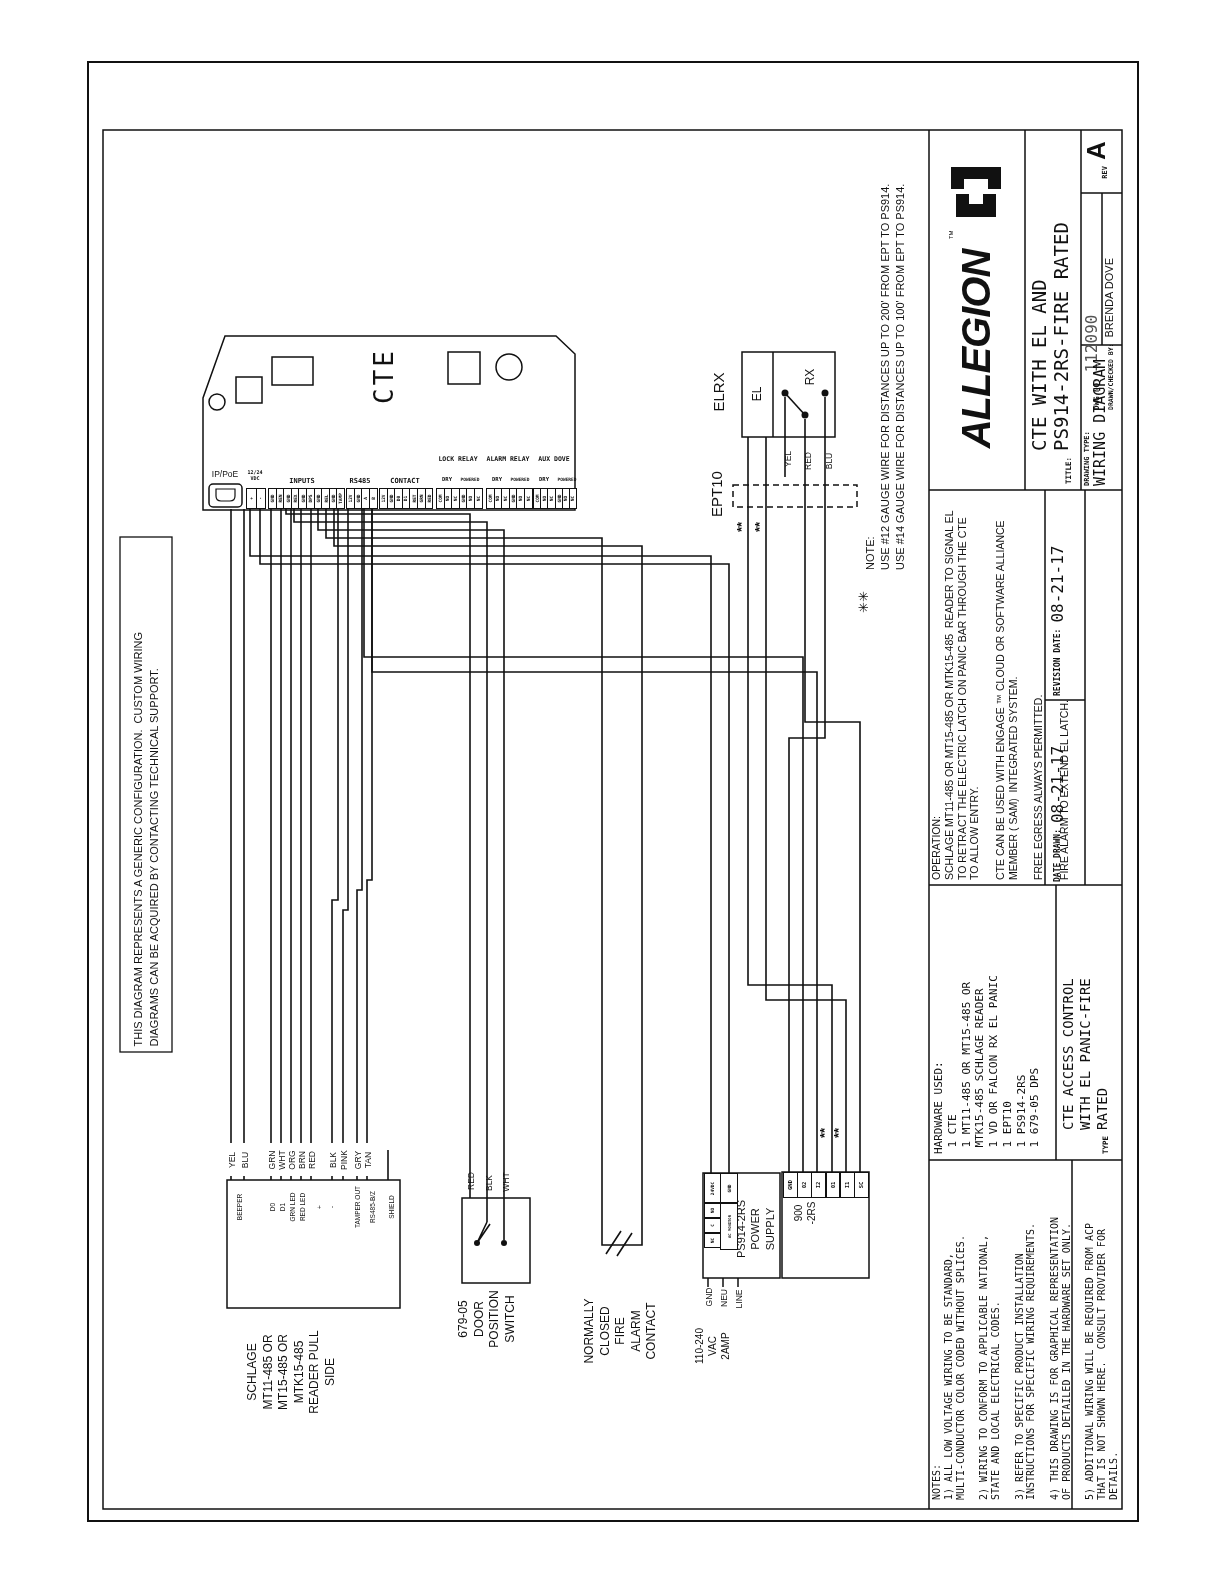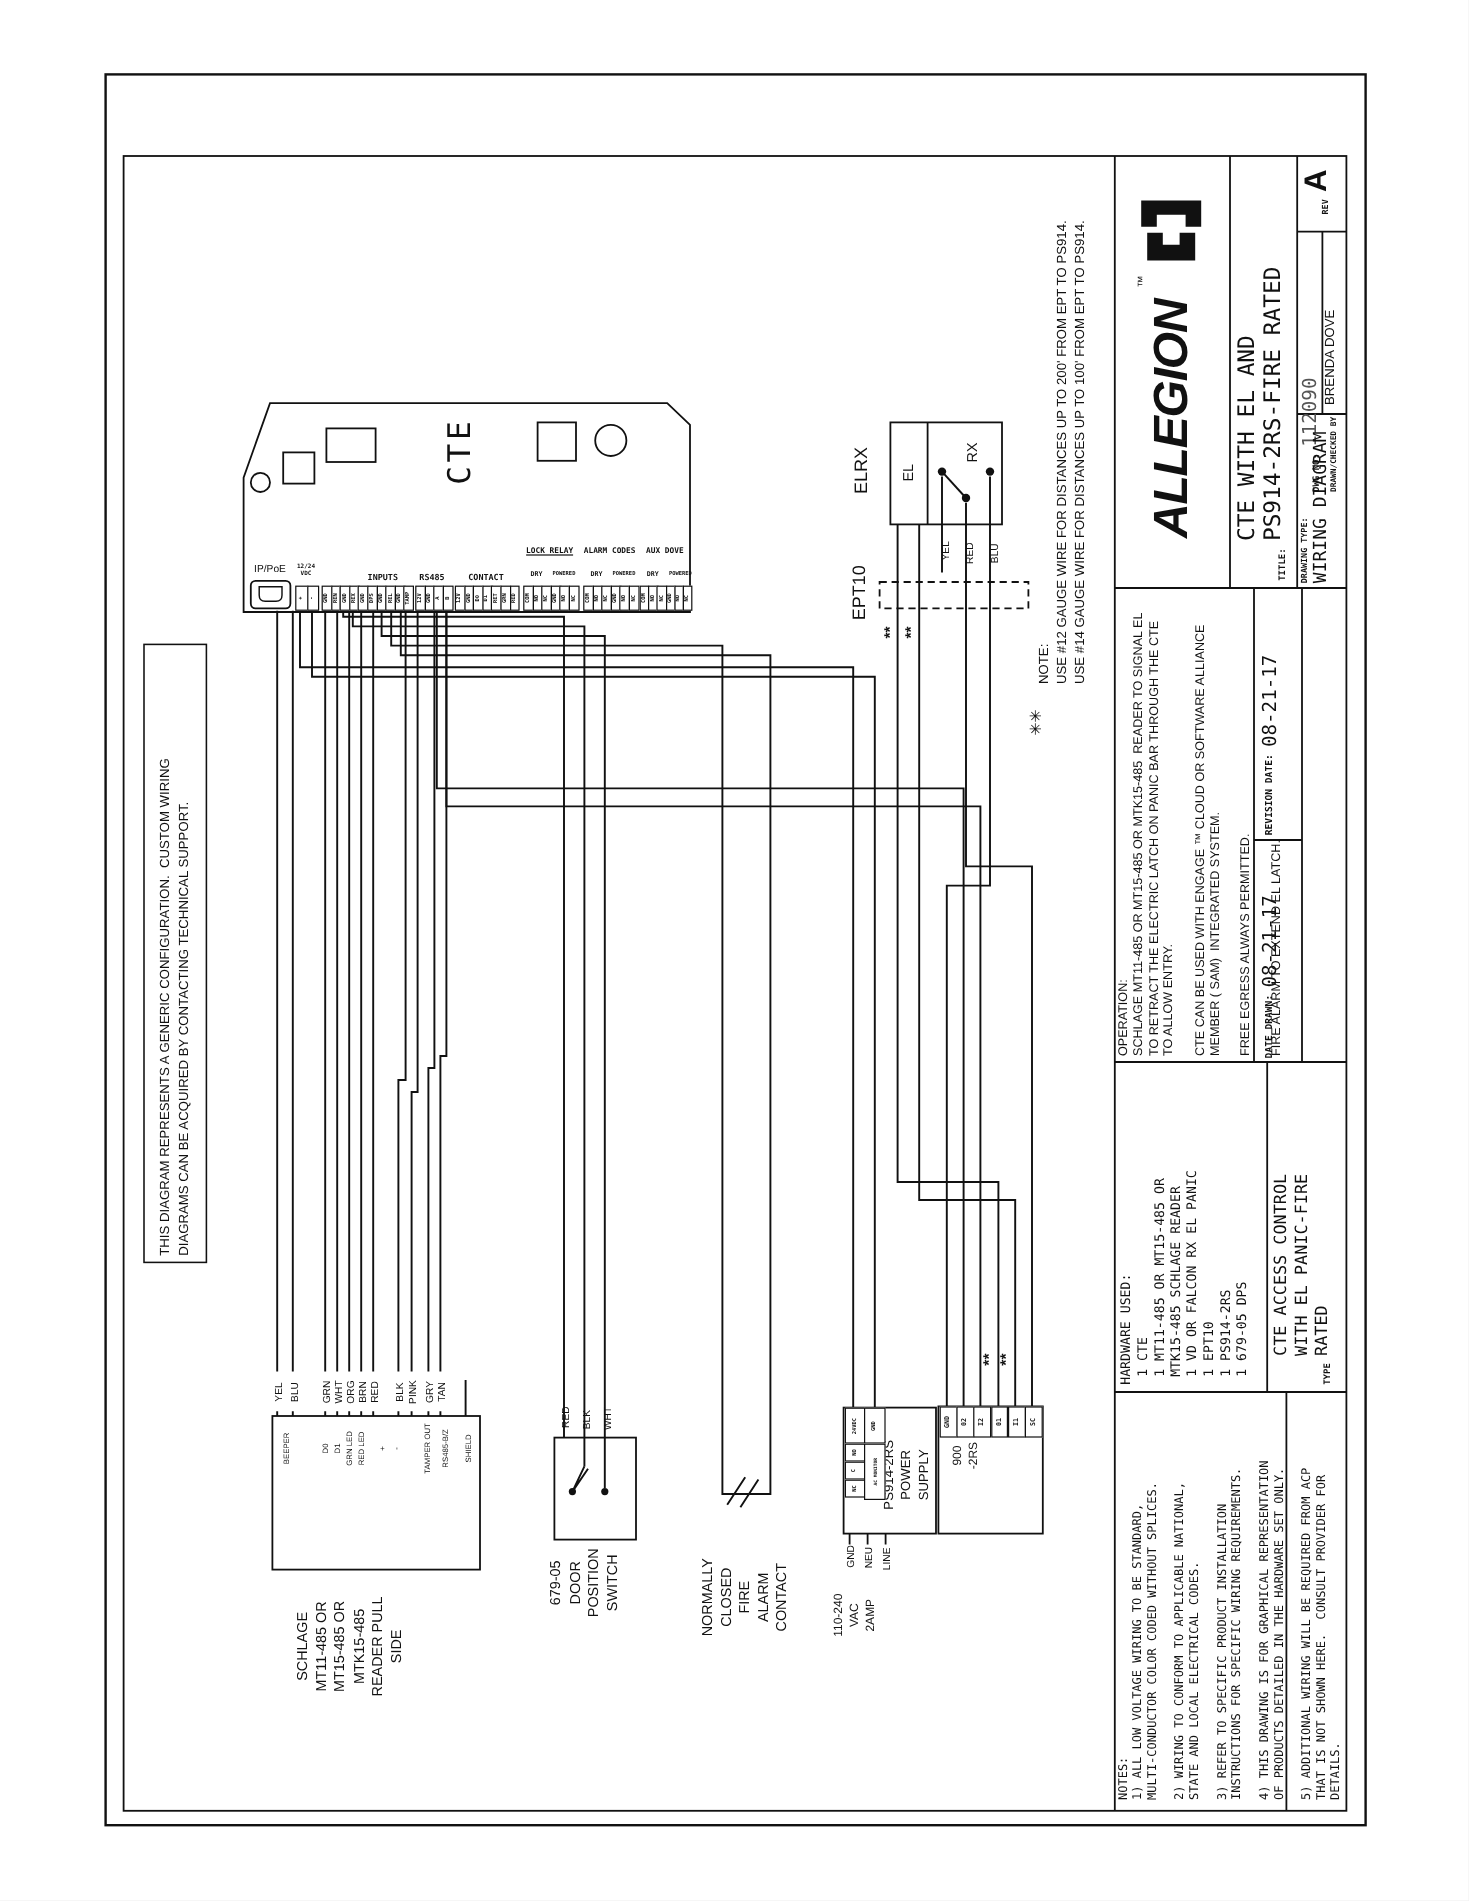--- a/index.html
+++ b/index.html
@@ -282,21 +282,21 @@
 
   <div id="cte-terminals">
       <div class="abs ctr mono b pre" style="left:255px;top:475px;font-size:5px;line-height:1.2;text-align:center;">12/24
 VDC</div>
       <div class="tb" style="left:246px;top:488px;width:8.5px;height:19px;">
         <span class="vt" style="font-size: 4.5px;">+</span>
       </div>
       <div class="tb" style="left:255.5px;top:488px;width:8.5px;height:19px;">
         <span class="vt" style="font-size: 4.5px;">-</span>
       </div>
-      <div class="abs ctr mono b" style="left:319px;top:481px;font-size:7px;">INPUTS</div>
+      <div class="abs ctr mono b" style="left:302px;top:481px;font-size:7px;">INPUTS</div>
       <div class="tb" style="left:268px;top:488px;width:6.8px;height:19px;">
         <span class="vt" style="font-size: 4.5px;">GND</span>
       </div>
       <div class="tb" style="left:275.6px;top:488px;width:6.8px;height:19px;">
         <span class="vt" style="font-size: 4.5px;">REN</span>
       </div>
       <div class="tb" style="left:283.2px;top:488px;width:6.8px;height:19px;">
         <span class="vt" style="font-size: 4.5px;">GND</span>
       </div>
       <div class="tb" style="left:290.8px;top:488px;width:6.8px;height:19px;">
@@ -348,42 +348,42 @@
       </div>
       <div class="tb" style="left:409.4px;top:488px;width:6.8px;height:19px;">
         <span class="vt" style="font-size: 4.5px;">RET</span>
       </div>
       <div class="tb" style="left:417px;top:488px;width:6.8px;height:19px;">
         <span class="vt" style="font-size: 4.5px;">GRN</span>
       </div>
       <div class="tb" style="left:424.6px;top:488px;width:6.8px;height:19px;">
         <span class="vt" style="font-size: 4.5px;">RED</span>
       </div>
-      <div class="abs ctr mono b pre" style="left:458px;top:459px;font-size:6.5px;text-align:center;text-decoration:underline;">LOCK RELAY</div>
+      <div class="abs ctr mono b pre" style="left:458px;top:459px;font-size:6.5px;text-align:center;">LOCK RELAY</div>
       <div class="abs ctr mono b" style="left:447px;top:479px;font-size:5.5px;">DRY</div>
       <div class="abs ctr mono b" style="left:470px;top:479px;font-size:4.5px;">POWERED</div>
       <div class="tb" style="left:436px;top:488px;width:6.8px;height:19px;">
         <span class="vt" style="font-size: 4.5px;">COM</span>
       </div>
       <div class="tb" style="left:443.6px;top:488px;width:6.8px;height:19px;">
         <span class="vt" style="font-size: 4.5px;">NO</span>
       </div>
       <div class="tb" style="left:451.2px;top:488px;width:6.8px;height:19px;">
         <span class="vt" style="font-size: 4.5px;">NC</span>
       </div>
       <div class="tb" style="left:458.8px;top:488px;width:6.8px;height:19px;">
         <span class="vt" style="font-size: 4.5px;">GND</span>
       </div>
       <div class="tb" style="left:466.4px;top:488px;width:6.8px;height:19px;">
         <span class="vt" style="font-size: 4.5px;">NO</span>
       </div>
       <div class="tb" style="left:474px;top:488px;width:6.8px;height:19px;">
         <span class="vt" style="font-size: 4.5px;">NC</span>
       </div>
-      <div class="abs ctr mono b pre" style="left:508px;top:459px;font-size:6.5px;text-align:center;">ALARM CODES</div>
+      <div class="abs ctr mono b pre" style="left:508px;top:459px;font-size:6.5px;text-align:center;">ALARM RELAY</div>
       <div class="abs ctr mono b" style="left:497px;top:479px;font-size:5.5px;">DRY</div>
       <div class="abs ctr mono b" style="left:520px;top:479px;font-size:4.5px;">POWERED</div>
       <div class="tb" style="left:486px;top:488px;width:6.8px;height:19px;">
         <span class="vt" style="font-size: 4.5px;">COM</span>
       </div>
       <div class="tb" style="left:493.6px;top:488px;width:6.8px;height:19px;">
         <span class="vt" style="font-size: 4.5px;">NO</span>
       </div>
       <div class="tb" style="left:501.2px;top:488px;width:6.8px;height:19px;">
         <span class="vt" style="font-size: 4.5px;">NC</span>

